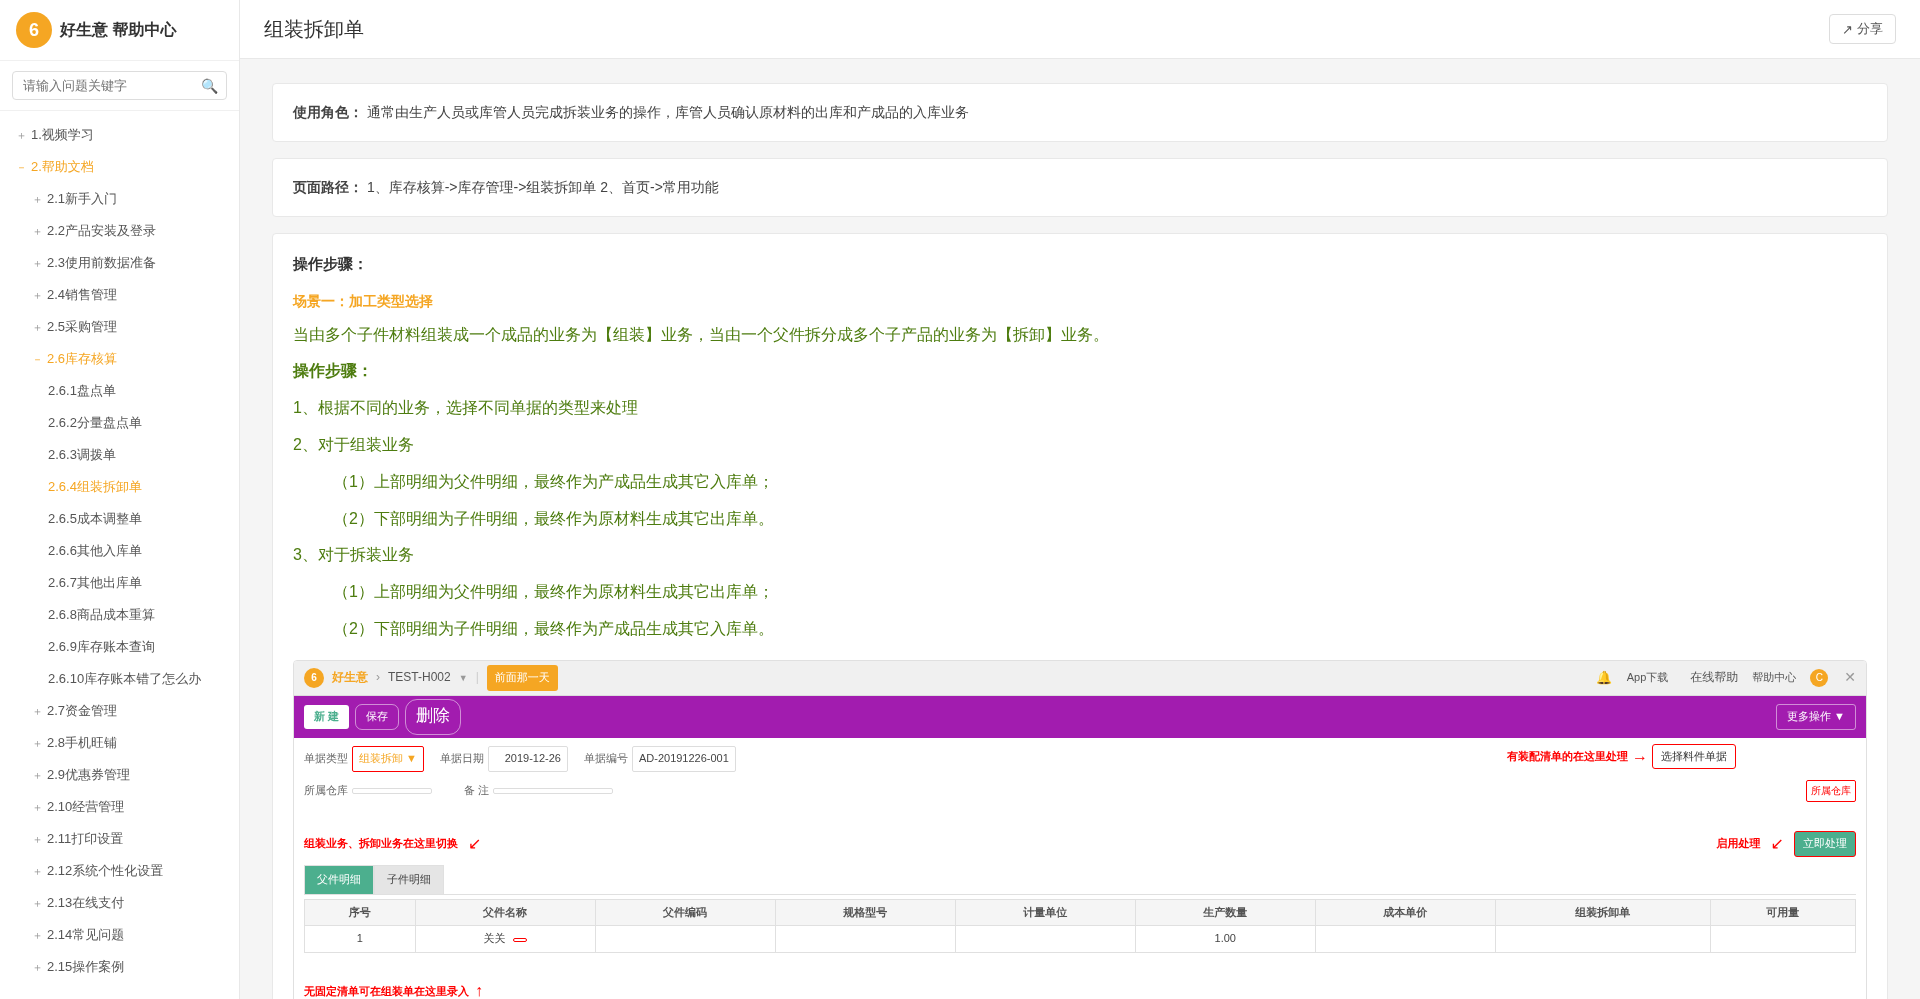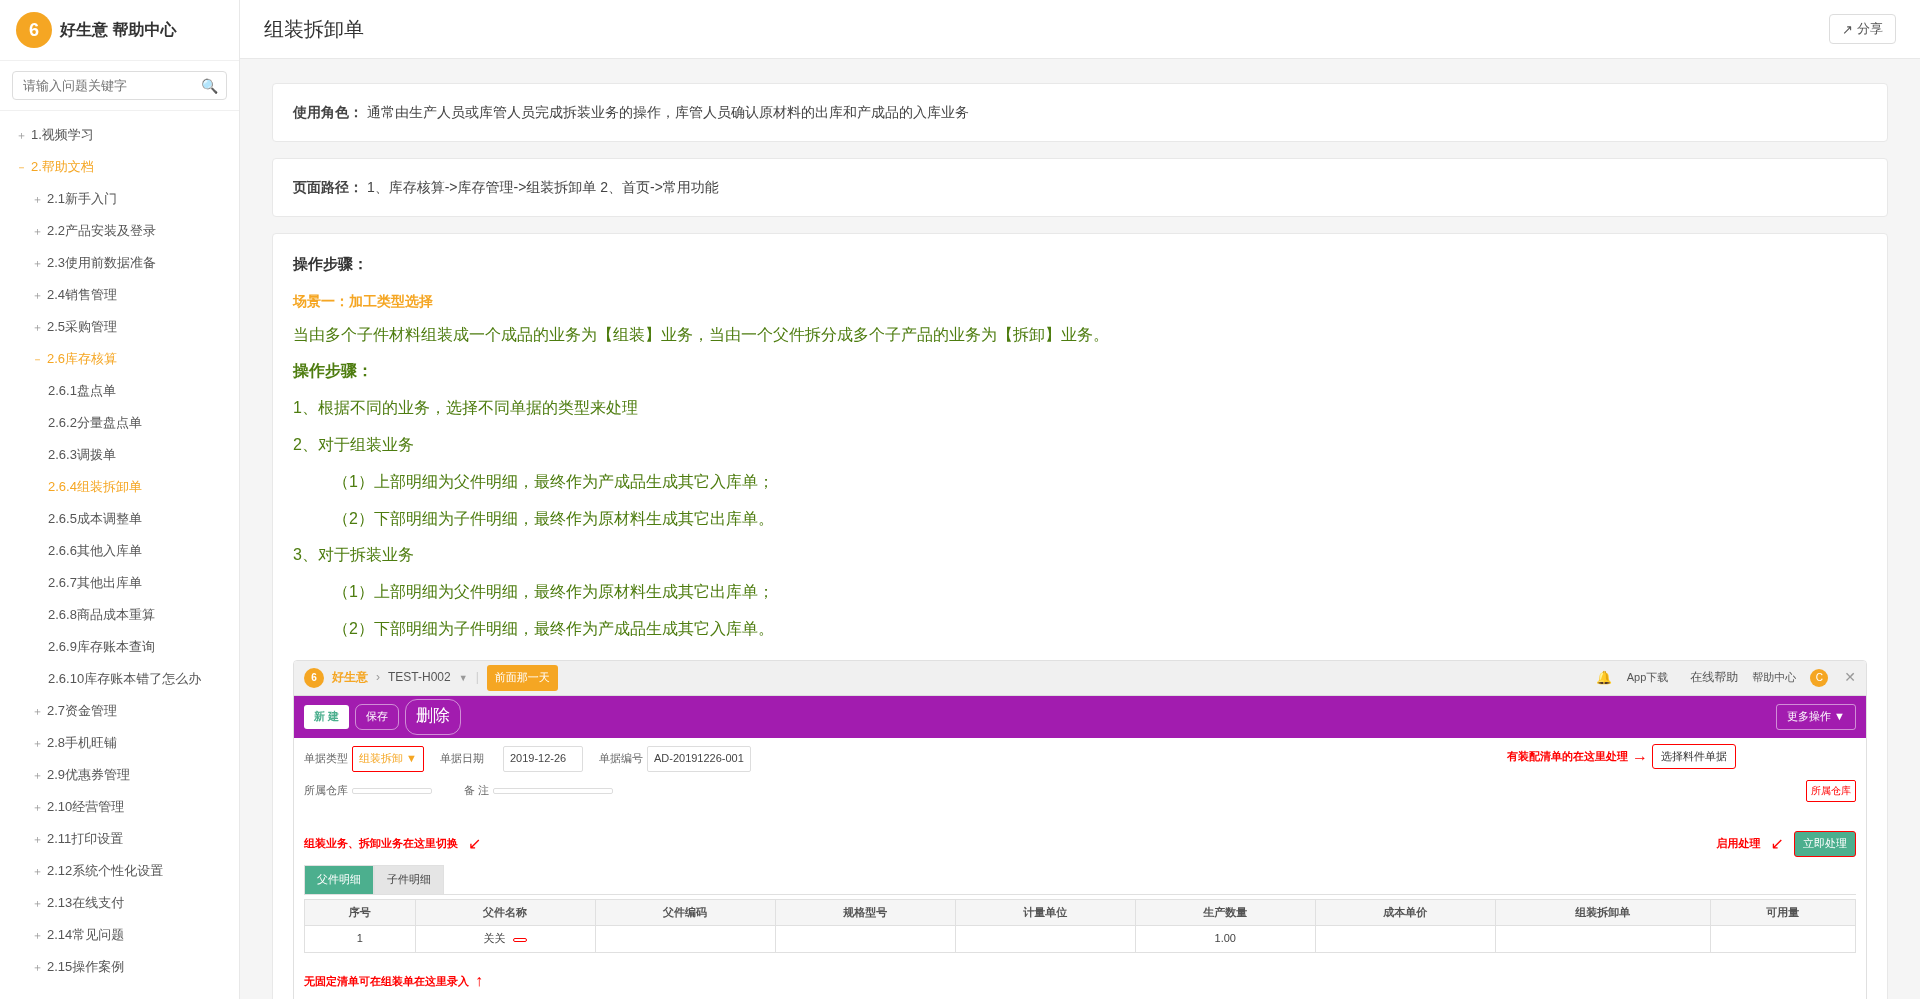--- a/index.html
+++ b/index.html
@@ -354,21 +354,21 @@
           <div style="background:transparent;color:#fff;border-radius:3px;padding:2px 10px;font-size:11px;cursor:pointer;border:1px solid rgba(255,255,255,0.5);">更多操作 ▼</div>
         </div>
 
         <div class="sc-body">
 
           <div style="display:flex;align-items:flex-start;gap:16px;margin-bottom:8px;position:relative;">
             <div style="display:flex;align-items:center;gap:4px;">
               <span class="sc-label">单据类型</span>
               <div class="sc-input red-border" style="min-width:70px;padding:2px 6px;color:#f5a623;">组装拆卸 ▼</div>
             </div>
-            <div style="display:flex;align-items:center;gap:19px;">
+            <div style="display:flex;align-items:center;gap:4px;text-align:right;">
               <span class="sc-label">单据日期</span>
               <div class="sc-input">2019-12-26</div>
             </div>
             <div style="display:flex;align-items:center;gap:4px;">
               <span class="sc-label">单据编号</span>
               <div class="sc-input">AD-20191226-001</div>
             </div>
 
             <div style="position:absolute;right:120px;top:-4px;display:flex;align-items:center;gap:4px;">
               <span class="annotation-label">有装配清单的在这里处理</span>
@@ -398,21 +398,21 @@
             <span class="annotation-label">启用处理</span>
             <span style="color:red;font-size:16px;">↙</span>
             <div style="border:1px solid red;border-radius:3px;padding:2px 8px;font-size:11px;color:#fff;background:#4caf8e;cursor:pointer;">立即处理</div>
           </div>
 
           <div class="sc-tabs">
             <div class="sc-tab active">父件明细</div>
             <div class="sc-tab">子件明细</div>
           </div>
 
-          <table class="sc-table" style="margin-bottom:14px;">
+          <table class="sc-table" style="margin-bottom:24px;">
             <thead>
               <tr>
                 <th>序号</th>
                 <th>父件名称</th>
                 <th>父件编码</th>
                 <th>规格型号</th>
                 <th>计量单位</th>
                 <th>生产数量</th>
                 <th>成本单价</th>
                 <th>组装拆卸单</th>

